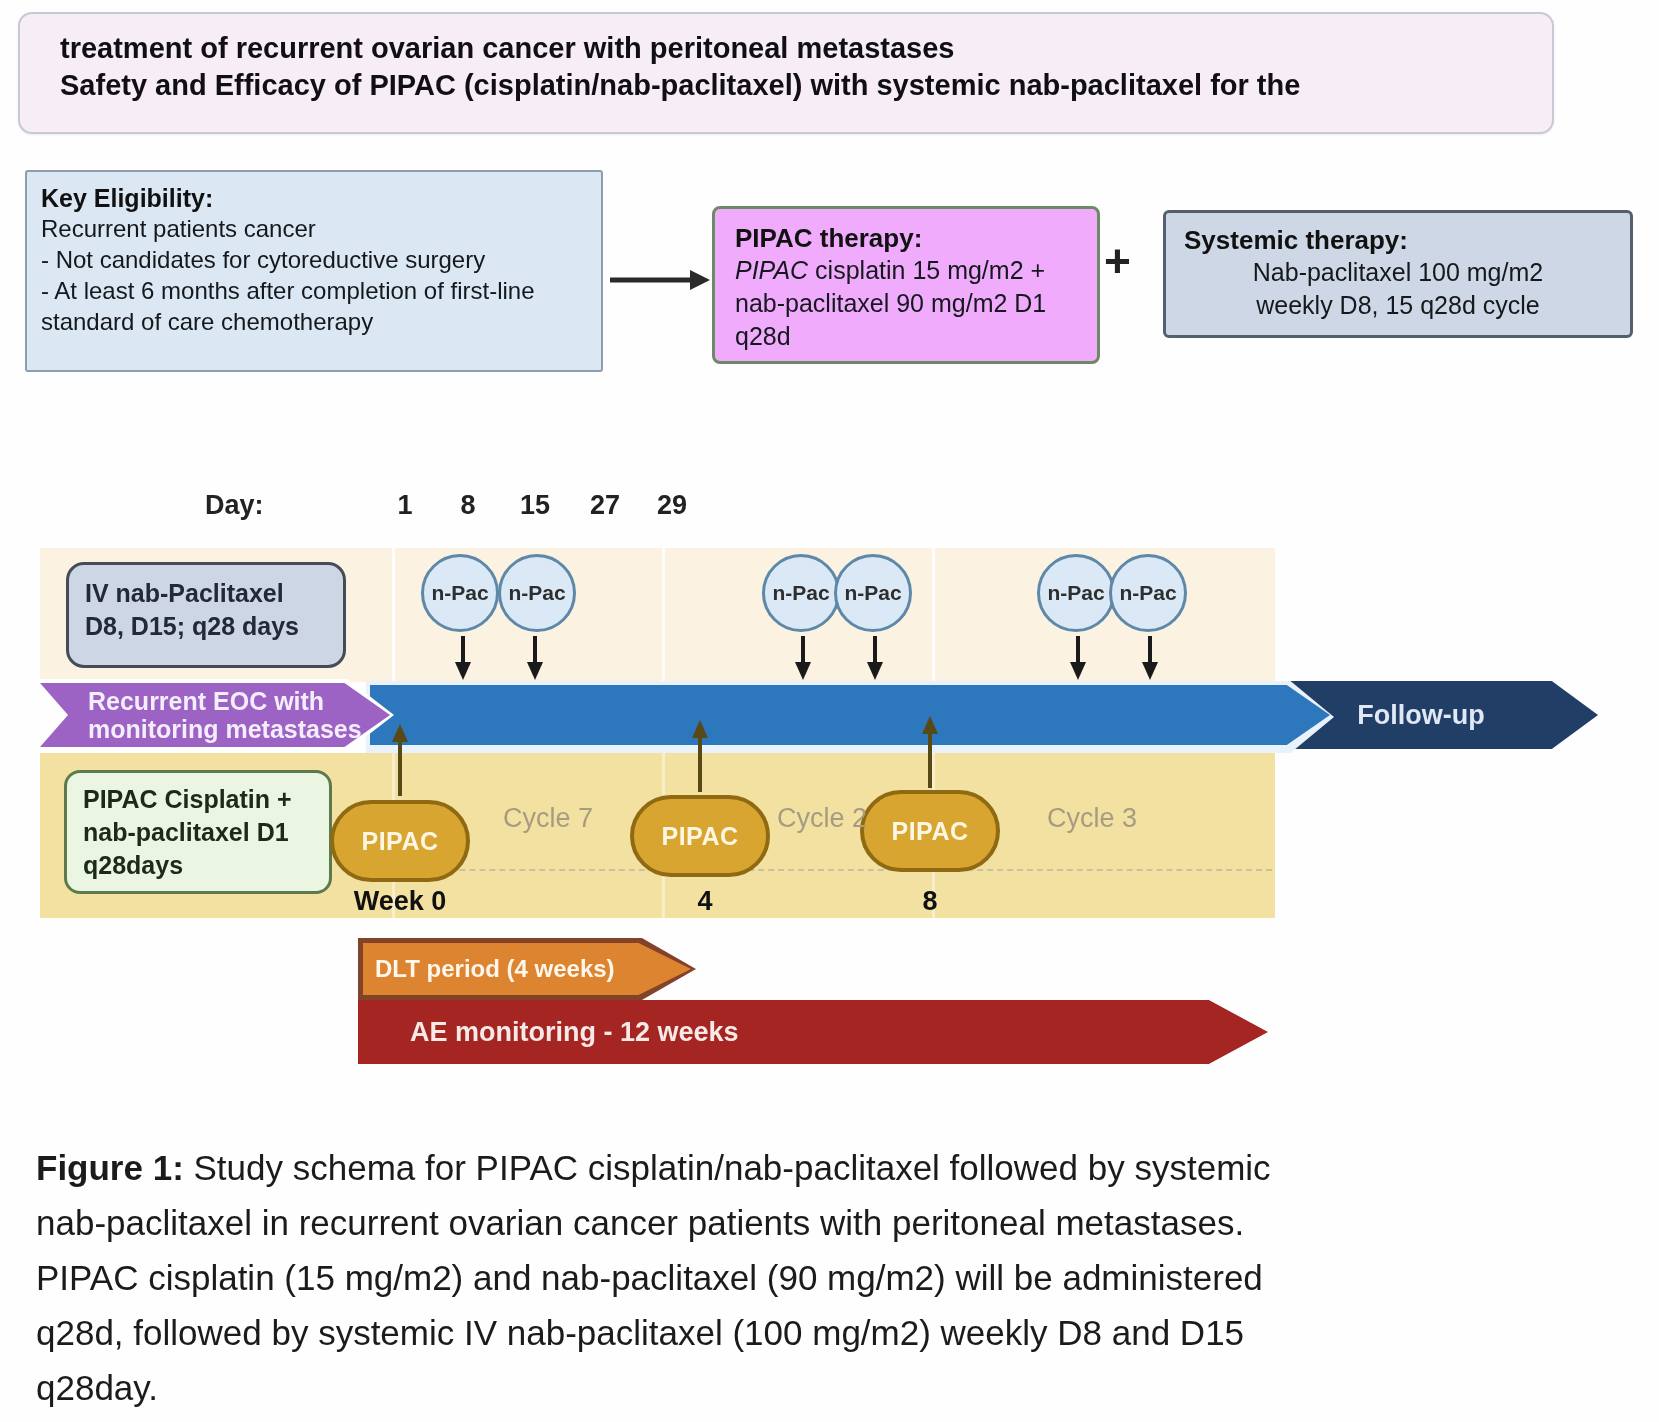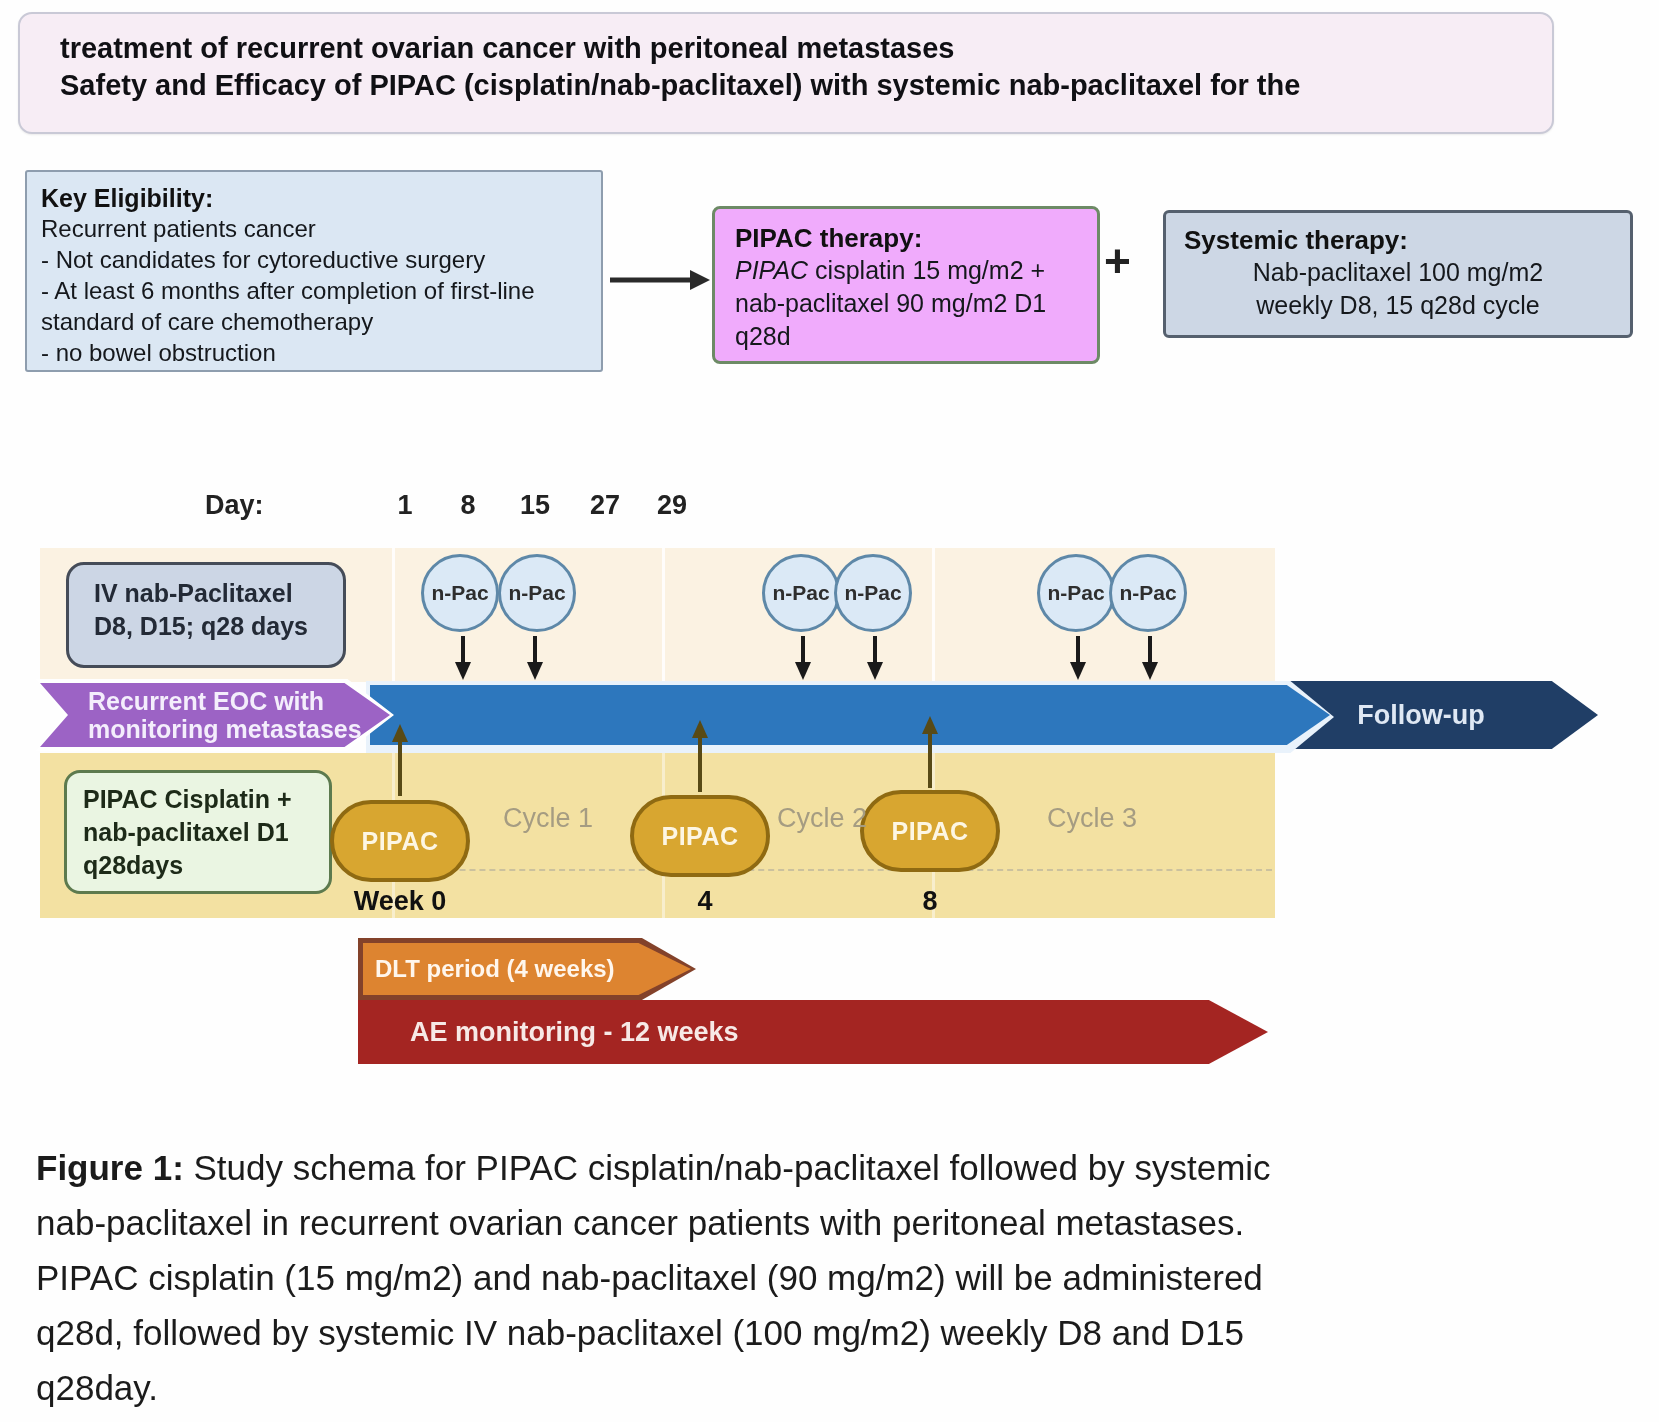--- a/index.html
+++ b/index.html
@@ -26,21 +26,21 @@
   
   .day-label{left:205px;top:490px;font-size:27px;font-weight:700;color:#222;}
   .day-tick{top:490px;width:60px;margin-left:-30px;text-align:center;font-size:27px;font-weight:700;color:#222;}
   
   .band-cream{left:40px;top:548px;width:1235px;height:134px;background:#fbf2e2;}
   .band-yellow{left:40px;top:753px;width:1235px;height:165px;background:#f3e1a2;}
   .vline{width:3px;background:rgba(255,255,255,.85);}
   .dashline{left:350px;top:869px;width:922px;height:0;border-top:2px dashed #cbc19e;}
   
   .iv-box{left:66px;top:562px;width:280px;height:106px;background:#ccd6e5;border:3px solid #454c58;
-          border-radius:18px;padding:12px 25px;box-sizing:border-box;font-size:25px;font-weight:700;
+          border-radius:18px;padding:12px 16px;box-sizing:border-box;font-size:25px;font-weight:700;
           line-height:33px;color:#232a36;}
   .reg-box{left:64px;top:770px;width:268px;height:124px;background:#eaf5e2;border:3px solid #5d7a4e;
            border-radius:16px;padding:10px 16px;box-sizing:border-box;font-size:25px;font-weight:700;
            line-height:33px;color:#1d2a18;}
   
   .npac{width:78px;height:78px;border-radius:50%;background:#dbe9f6;border:3px solid #5e88a8;
         box-sizing:border-box;display:flex;align-items:center;justify-content:center;
         font-size:21px;font-weight:700;color:#2e2e2e;top:554px;}
   
   .pill{width:140px;height:82px;background:#d8a630;border:4px solid #8f6a12;border-radius:42px;
@@ -90,21 +90,20 @@
   <div class="abs title-text">
     <div>treatment of recurrent ovarian cancer with peritoneal metastases</div>
     <div>Safety and Efficacy of PIPAC (cisplatin/nab-paclitaxel) with systemic nab-paclitaxel for the</div>
   </div>
 
   <div class="abs elig-box">
     <div class="elig-heading">Key Eligibility:</div>
     <div class="elig-item">Recurrent patients cancer</div>
     <div class="elig-item">- Not candidates for cytoreductive surgery</div>
     <div class="elig-item">- At least 6 months after completion of first-line standard of care chemotherapy</div>
-    <div class="elig-item">- no bowel obstruction</div>
   </div>
 
   <svg class="arr" style="left:608px;top:268px;" width="104" height="24">
     <line x1="2" y1="12" x2="84" y2="12" stroke="#2a2a2a" stroke-width="5"></line>
     <polygon points="82,2 82,22 102,12" fill="#2a2a2a"></polygon>
   </svg>
 
   <div class="abs pipac-box">
     <div class="pipac-heading">PIPAC therapy:</div>
     <div class="pipac-body"><i>PIPAC</i><span> cisplatin 15 mg/m2 + nab-paclitaxel 90 mg/m2 D1 q28d</span></div>
@@ -220,21 +219,21 @@
   <div class="abs pill" style="left:330px;top:800px;">
       <span>PIPAC</span>
     </div>
   <div class="abs pill" style="left:630px;top:795px;">
       <span>PIPAC</span>
     </div>
   <div class="abs pill" style="left:860px;top:790px;">
       <span>PIPAC</span>
     </div>
 
-  <div class="abs cycle-label" style="left:548px;">Cycle 1</div>
+  <div class="abs cycle-label" style="left:548px;">Cycle 7</div>
   <div class="abs cycle-label" style="left:822px;">Cycle 2</div>
   <div class="abs cycle-label" style="left:1092px;">Cycle 3</div>
 
   <div class="abs week-label" style="left:400px;">Week 0</div>
   <div class="abs week-label" style="left:705px;">4</div>
   <div class="abs week-label" style="left:930px;">8</div>
 
   <div class="abs chev dlt-outer">
     <div class="dlt-inner">DLT period (4 weeks)</div>
   </div>

